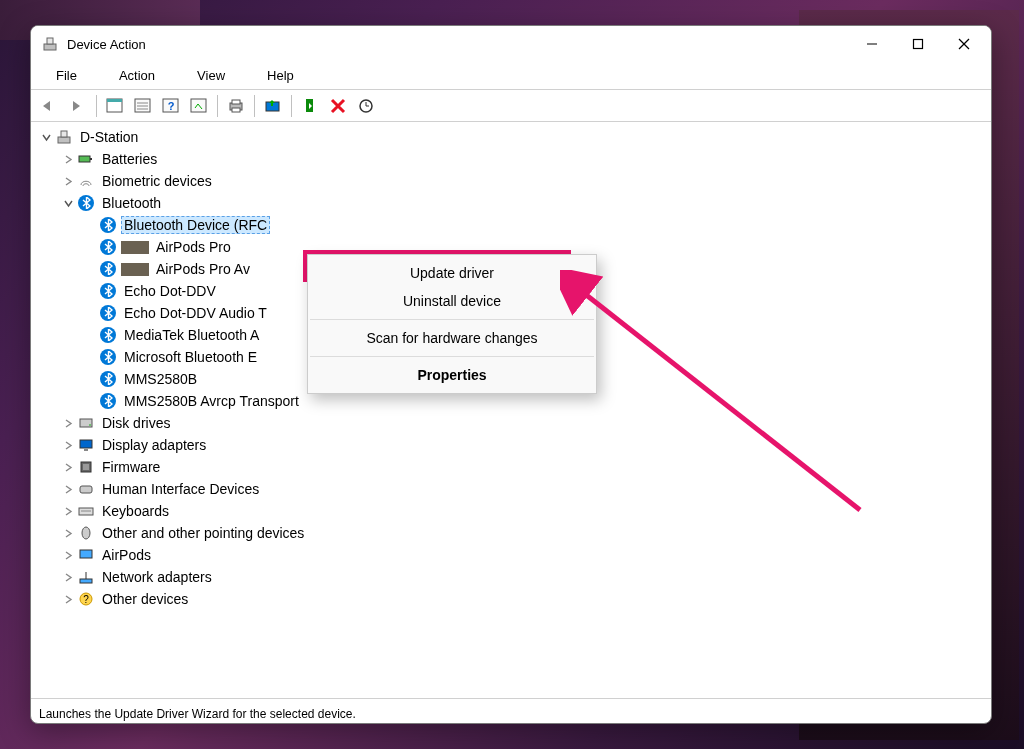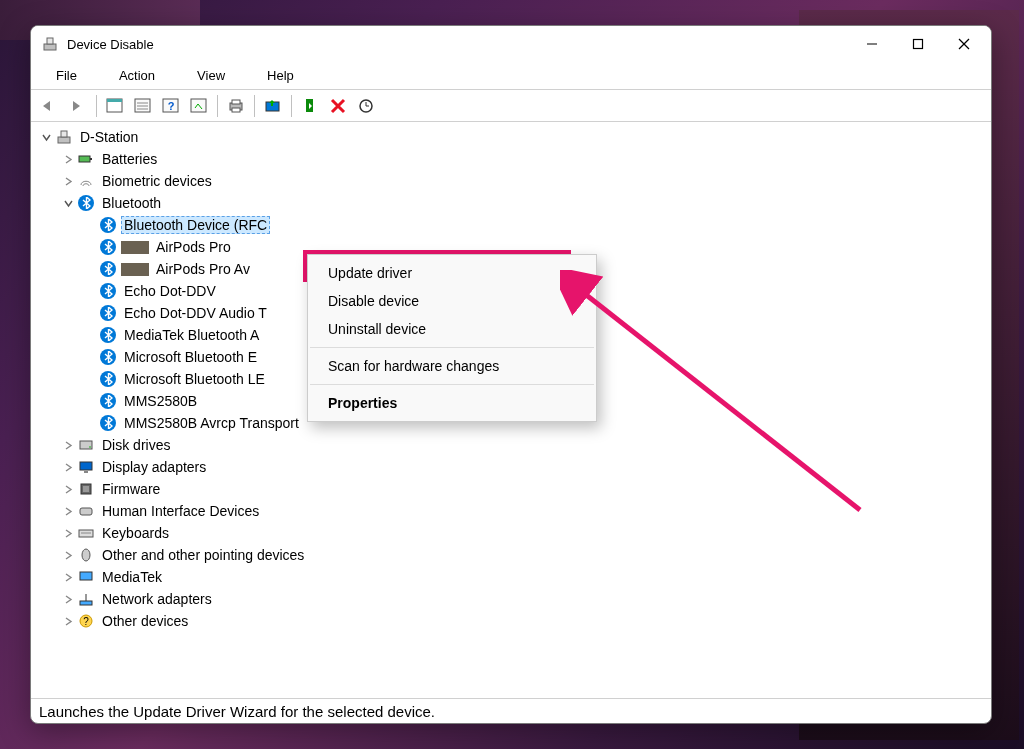--- a/index.html
+++ b/index.html
@@ -103,23 +103,23 @@
   .indent-2 { padding-left: 50px; }
 
   .bt-icon { background:#0078d7; border-radius:50%; width:16px;height:16px; color:#fff;font-size:10px;font-weight:bold;display:flex;align-items:center;justify-content:center; }
   .gen-icon { width:16px;height:16px; }
   .redacted { background:#6a6152; width:28px; height:13px; display:inline-block; margin-right:4px; }
 
   .statusbar {
     height: 25px;
     border-top:1px solid #d0d0d0;
     padding: 2px 8px;
-    font-size:15px;
+    font-size:12px;
     display:flex;
-    align-items:center;
+    align-items:flex-end;
   }
 
   .context-menu {
     position:absolute;
     top: 226px;
     left: 247px;
     width: 290px;
     background:#f9f9f9;
     border:1px solid #ccc;
     box-shadow: 4px 6px 14px rgba(0,0,0,.25);
@@ -152,21 +152,21 @@
 
 <div class="window">
 
   <div class="titlebar">
     <span class="app-icon">
       <svg viewBox="0 0 16 16" width="16" height="16">
           <rect x="2" y="8" width="12" height="6" fill="#c0c0c0" stroke="#666"></rect>
           <rect x="5" y="2" width="6" height="6" fill="#e7e7e7" stroke="#666"></rect>
         </svg>
     </span>
-    <span class="title-text">Device Disable</span>
+    <span class="title-text">Device Action</span>
     <div class="win-controls">
       <div class="win-btn">
           <svg width="12" height="12" viewBox="0 0 12 12">
             <line x1="1" y1="6" x2="11" y2="6" stroke="#000" stroke-width="1.2"></line>
           </svg>
         </div>
       <div class="win-btn">
           <svg width="12" height="12" viewBox="0 0 12 12">
             <rect x="1.5" y="1.5" width="9" height="9" fill="none" stroke="#000" stroke-width="1.2"></rect>
           </svg>
@@ -399,31 +399,20 @@
       </div>
       <div class="node indent-2 ">
         <span class="expander"></span>
         <span class="icon">
           <span class="bt-icon">
             <svg width="9" height="12" viewBox="0 0 9 12">
               <path d="M4.5 0 L4.5 12 M4.5 0 L8 3 L1 9 M4.5 12 L8 9 L1 3" stroke="#fff" stroke-width="1.4" fill="none"></path>
             </svg>
           </span>
         </span>
-        <span class="label">Microsoft Bluetooth LE</span>
-      </div>
-      <div class="node indent-2 ">
-        <span class="expander"></span>
-        <span class="icon">
-          <span class="bt-icon">
-            <svg width="9" height="12" viewBox="0 0 9 12">
-              <path d="M4.5 0 L4.5 12 M4.5 0 L8 3 L1 9 M4.5 12 L8 9 L1 3" stroke="#fff" stroke-width="1.4" fill="none"></path>
-            </svg>
-          </span>
-        </span>
         <span class="label">MMS2580B</span>
       </div>
       <div class="node indent-2 ">
         <span class="expander"></span>
         <span class="icon">
           <span class="bt-icon">
             <svg width="9" height="12" viewBox="0 0 9 12">
               <path d="M4.5 0 L4.5 12 M4.5 0 L8 3 L1 9 M4.5 12 L8 9 L1 3" stroke="#fff" stroke-width="1.4" fill="none"></path>
             </svg>
           </span>
@@ -516,21 +505,21 @@
         <span class="expander">
           <svg width="9" height="9" viewBox="0 0 9 9">
             <path d="M2 1 L7 4.5 L2 8" fill="none" stroke="#888" stroke-width="1.4"></path>
           </svg>
         </span>
         <span class="icon">
           <svg class="gen-icon" viewBox="0 0 16 16">
             <rect x="2" y="3" width="12" height="8" fill="#4af" stroke="#333"></rect>
           </svg>
         </span>
-        <span class="label">MediaTek</span>
+        <span class="label">AirPods</span>
       </div>
       <div class="node indent-1">
         <span class="expander">
           <svg width="9" height="9" viewBox="0 0 9 9">
             <path d="M2 1 L7 4.5 L2 8" fill="none" stroke="#888" stroke-width="1.4"></path>
           </svg>
         </span>
         <span class="icon">
           <svg class="gen-icon" viewBox="0 0 16 16">
             <rect x="2" y="10" width="12" height="4" fill="#4af" stroke="#333"></rect>
@@ -553,23 +542,22 @@
         </span>
         <span class="label">Other devices</span>
       </div>
     </div>
 
   <div class="statusbar">
     <span>Launches the Update Driver Wizard for the selected device.</span>
   </div>
 </div>
 
-<div class="context-menu" id="ctx" style="top:254px; left:307px;">
+<div class="context-menu" id="ctx" style="top:254px; left:307px;text-align:center;">
     <div class="ctx-item ">Update driver</div>
-    <div class="ctx-item ">Disable device</div>
     <div class="ctx-item ">Uninstall device</div>
     <div class="ctx-sep"></div>
     <div class="ctx-item ">Scan for hardware changes</div>
     <div class="ctx-sep"></div>
     <div class="ctx-item bold">Properties</div>
   </div>
 
 <div class="ctx-highlight-box" style="top:250px; left:303px; width:268px; height:32px;"></div>
 
 <svg class="arrow" style="top:270px; left:560px;" width="320" height="260">

